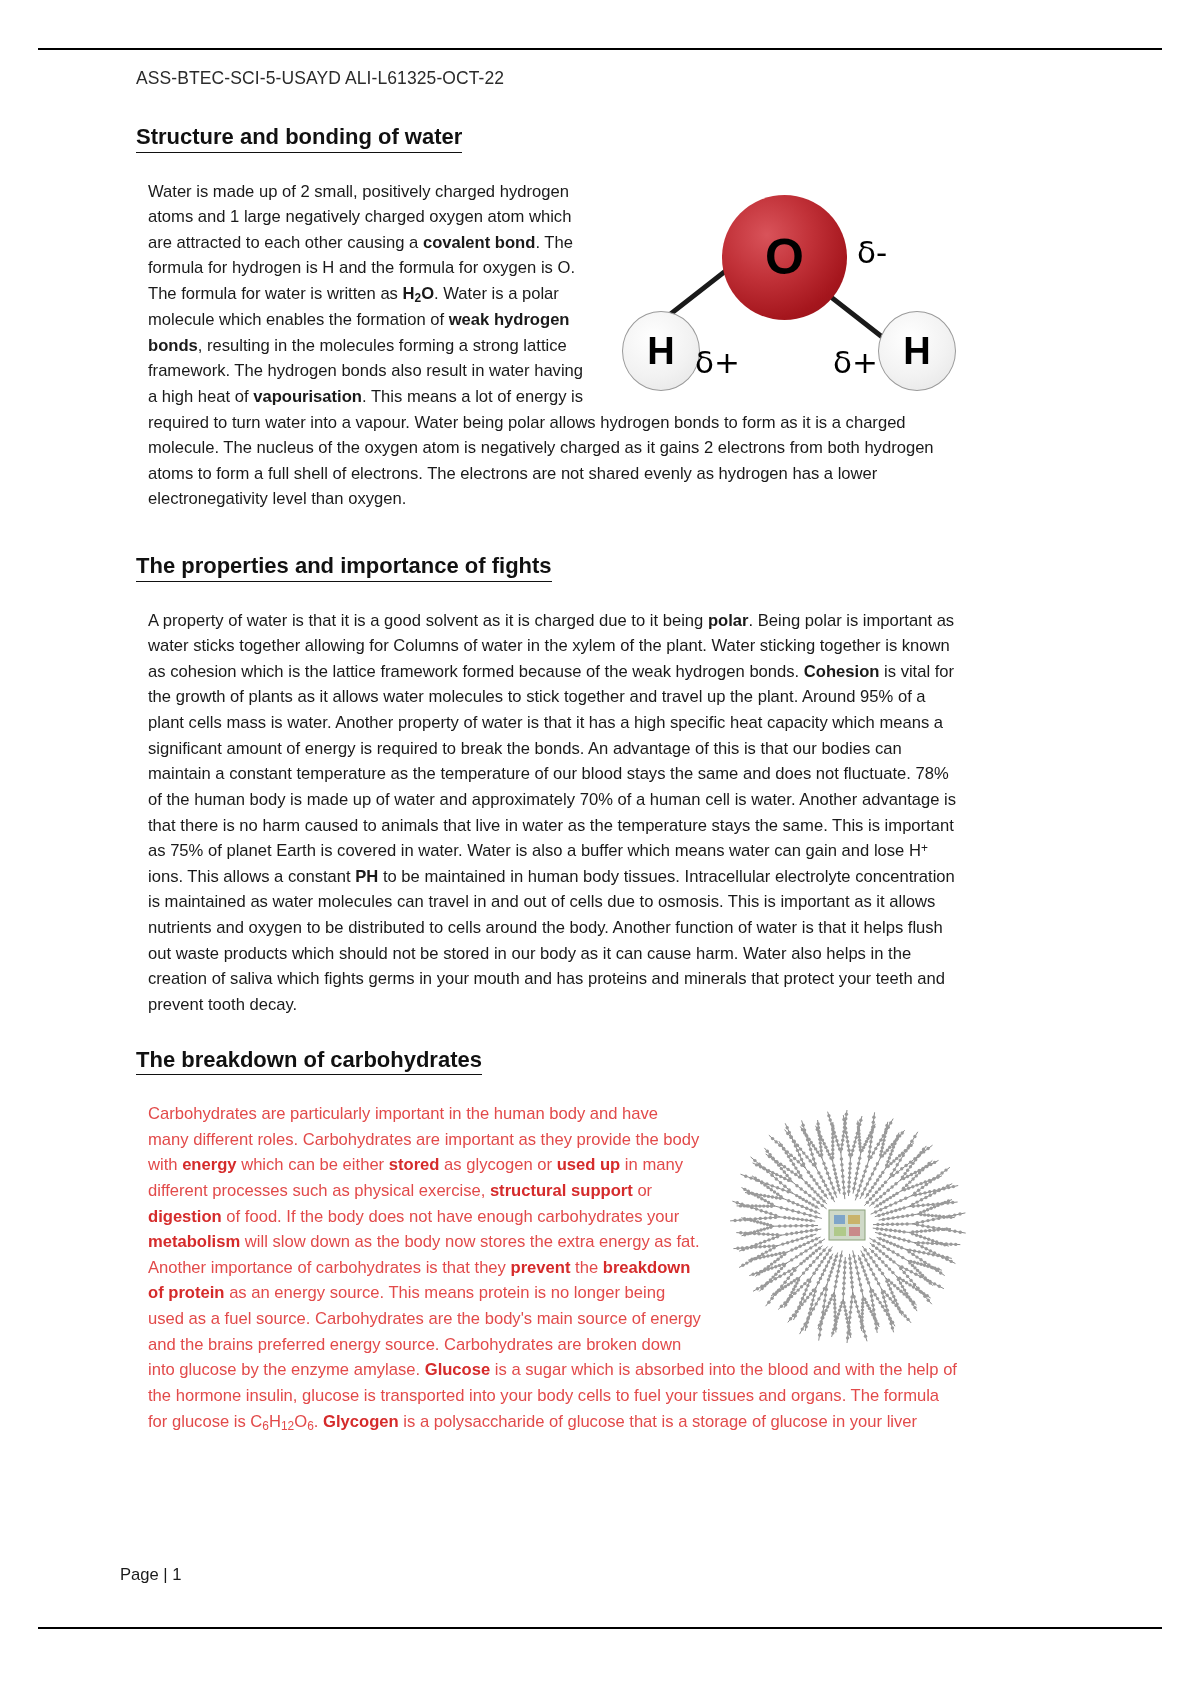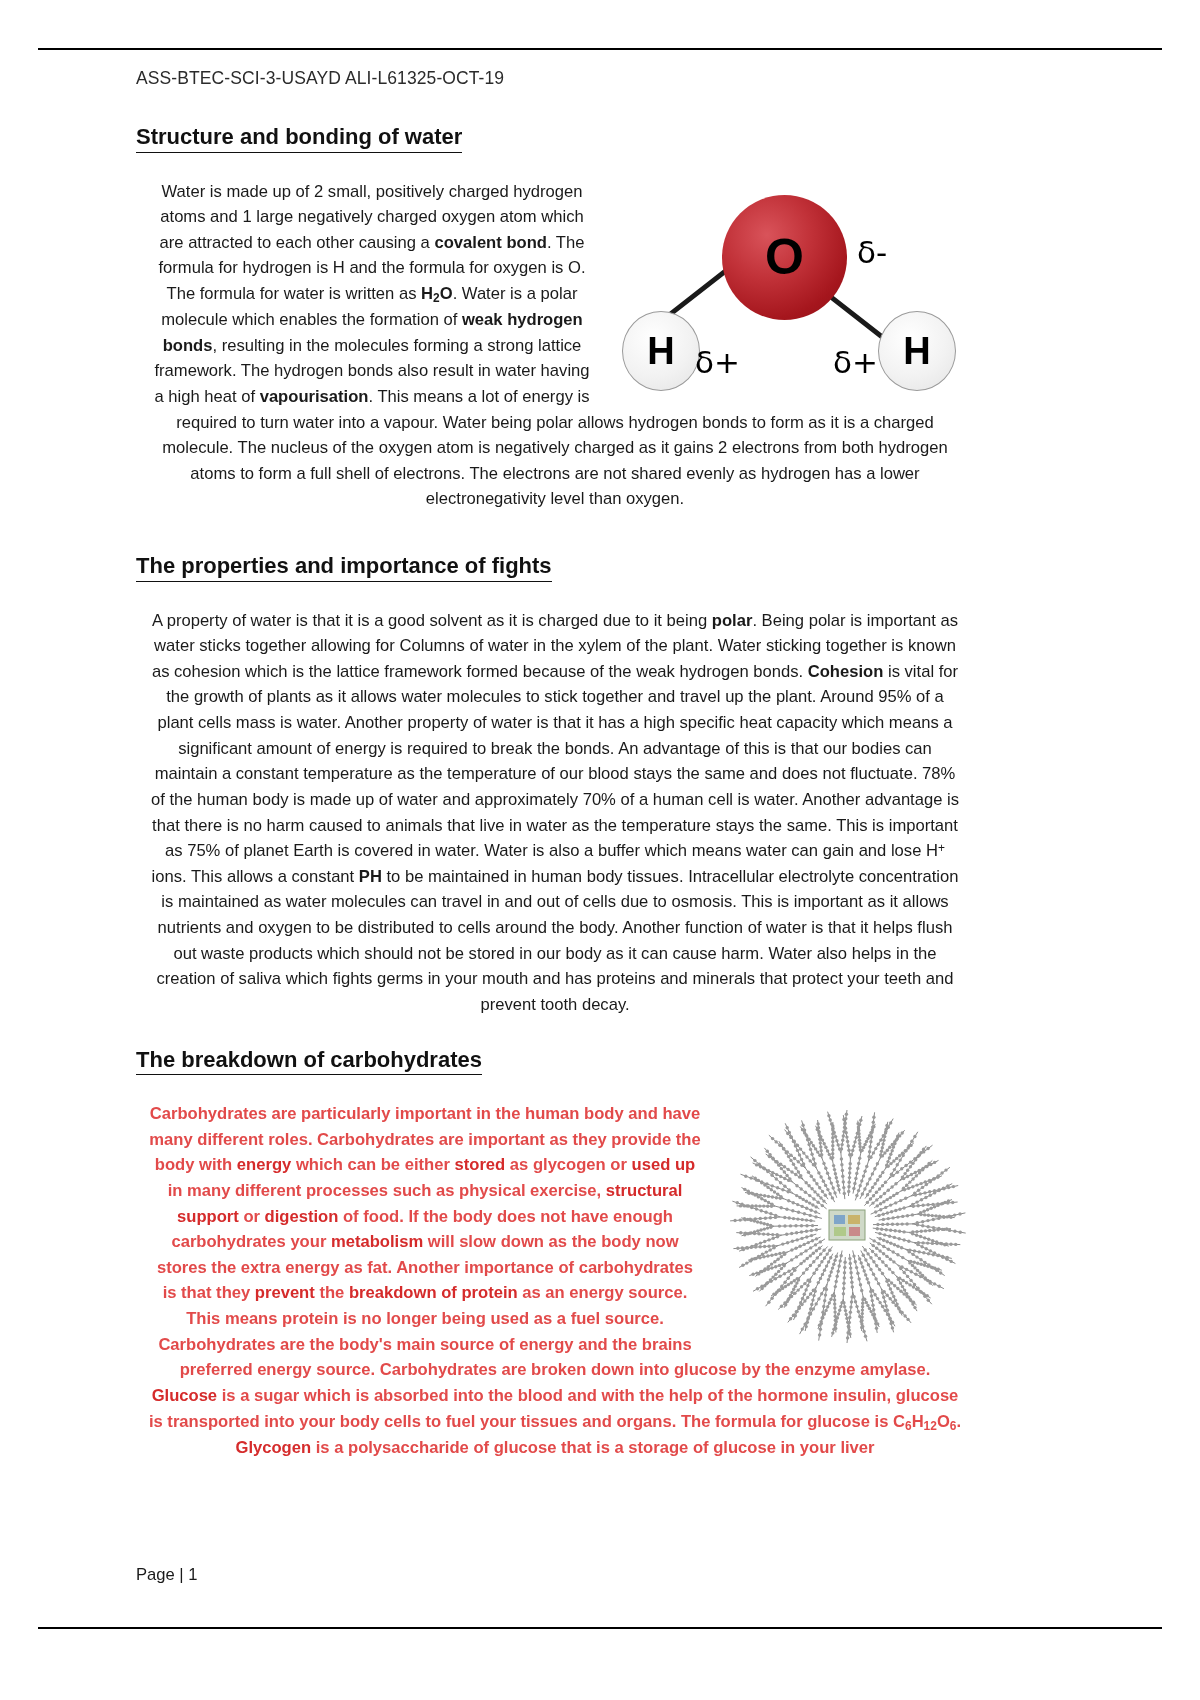--- a/index.html
+++ b/index.html
@@ -60,26 +60,25 @@
     line-height: 1.25;
   }
   .heading-wrap { margin: 0 0 10px 0; }
   .heading-wrap.tight { margin-bottom: 4px; }
 
   p.body-text {
     font-size: 16.6px;
     line-height: 1.545;
     margin: 12px;
     color: #1a1a1a;
-    text-align: center;
+    text-align: left;
     hyphens: none;
   }
   p.body-text.red {
     color: #e24a4a;
-    font-weight: bold;
   }
   .red b, .red strong { color: #d52b2b; }
 
   
   .water-figure {
     float: right;
     width: 360px;
     height: 215px;
     position: relative;
     margin: 8px 0 2px 18px;
@@ -164,41 +163,41 @@
     width: 250px;
     height: 242px;
     position: relative;
     margin: 6px 0 4px 22px;
     shape-outside: inset(0);
   }
   .glycogen-figure svg { display: block; }
 
   .footer {
     position: absolute;
-    left: 136px;
+    left: 120px;
     top: 1565px;
     font-size: 16.6px;
     color: #1a1a1a;
   }
 
   sub { font-size: 72%; vertical-align: -0.22em; }
   sup { font-size: 72%; vertical-align: 0.35em; }
   .clearfix::after { content: ""; display: block; clear: both; }
 </style>
 </head>
 <body>
 
 <div class="page">
 
   <div class="edge-rule top"></div>
   <div class="edge-rule bottom"></div>
 
   <div class="content">
 
-    <div class="doc-header">ASS-BTEC-SCI-3-USAYD ALI-L61325-OCT-19</div>
+    <div class="doc-header">ASS-BTEC-SCI-5-USAYD ALI-L61325-OCT-22</div>
 
     <div class="heading-wrap">
       <h2 class="section-heading">Structure and bonding of water</h2>
     </div>
 
     <div class="clearfix">
 
       <div class="water-figure">
         <div class="bond left"></div>
         <div class="bond right"></div>

